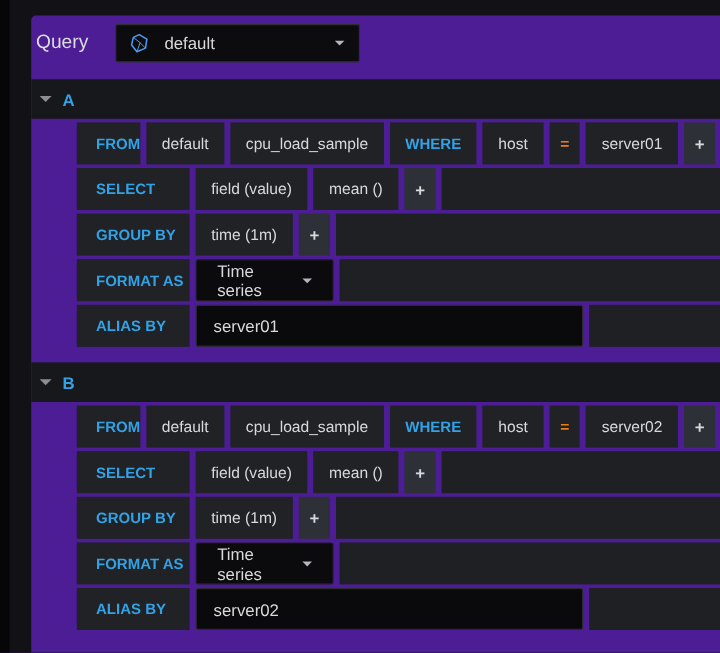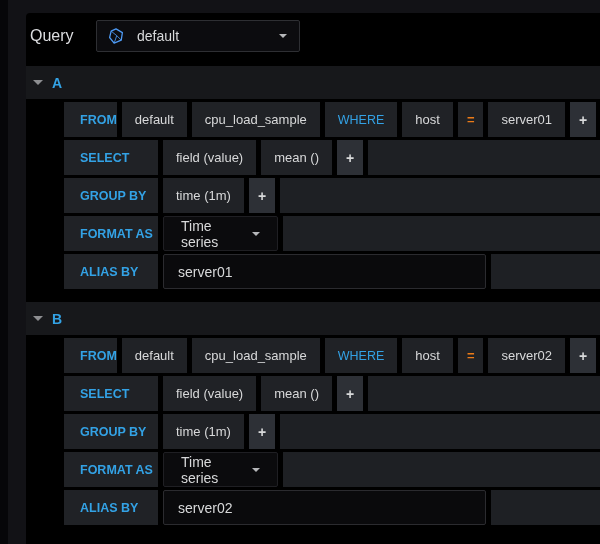--- a/index.html
+++ b/index.html
@@ -9,21 +9,21 @@
     font-family:"Liberation Sans","DejaVu Sans",sans-serif;
     color:#d8d9da;
     position:relative;
   }
   .left-edge {
     position:absolute; left:0; top:0; width:8px; height:544px;
     background:#060609;
   }
   .card {
     position:absolute; left:26px; top:13px; right:0; bottom:0;
-    background:#000000;
+    background:#4c1d95;
     border-top-left-radius:4px;
     overflow:hidden;
   }
   
   .query-bar { display:flex; align-items:center; margin:7px 0 0 4px; height:32px; }
   .query-title { font-size:16px; color:#dcdde0; width:66px; }
   .ds-picker {
     width:204px; height:32px; background:#0c0c0f;
     border:1px solid #2e2f33; border-radius:2px;
     display:flex; align-items:center; padding:0 12px 0 10px; cursor:pointer;
@@ -54,21 +54,21 @@
   .qrow > *:last-child { margin-right:0; }
   .seg {
     background:#202226; display:flex; align-items:center;
     padding:0 13px; font-size:13px; font-weight:500; color:#d8d9da;
     white-space:nowrap;
   }
   .seg-label {
     width:94px; padding:0 0 0 16px; font-size:12.5px; font-weight:700;
     color:#33a2e5; background:#202226; display:flex; align-items:center;
   }
-  .seg-keyword { color:#33a2e5; font-weight:400; font-size:12.5px;text-align:right; }
+  .seg-keyword { color:#33a2e5; font-weight:700; font-size:12.5px;text-align:right; }
   .seg-operator { color:#eb7b18; font-weight:700; padding:0 9px; }
   .seg-plus {
     background:#2d3036; padding:0 9px; font-size:14px; font-weight:700;
     color:#d8d9da; cursor:pointer;
   }
   .seg-fill { flex:1; background:#1e2024; }
   .seg.clickable { cursor:pointer; }
   .select-box {
     width:115px; background:#0b0b0d; border:1px solid #1f1f23; border-radius:2px;
     display:flex; align-items:center; padding:0 17px; cursor:pointer;

